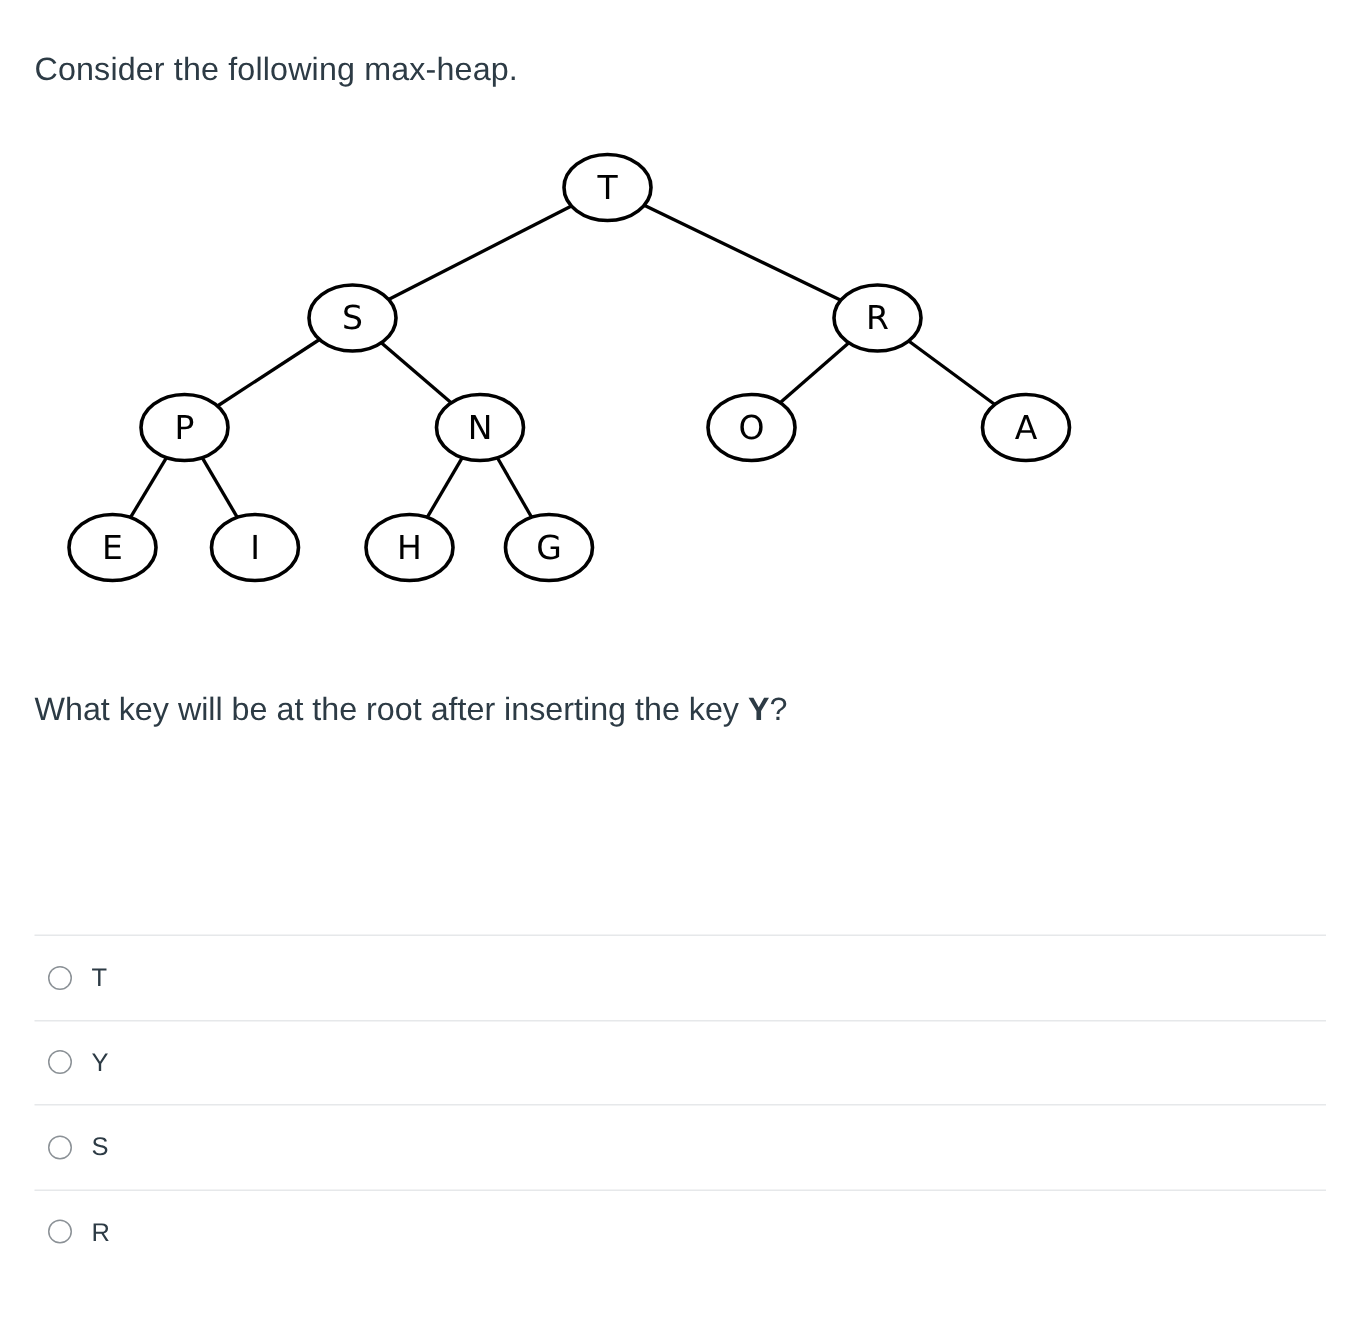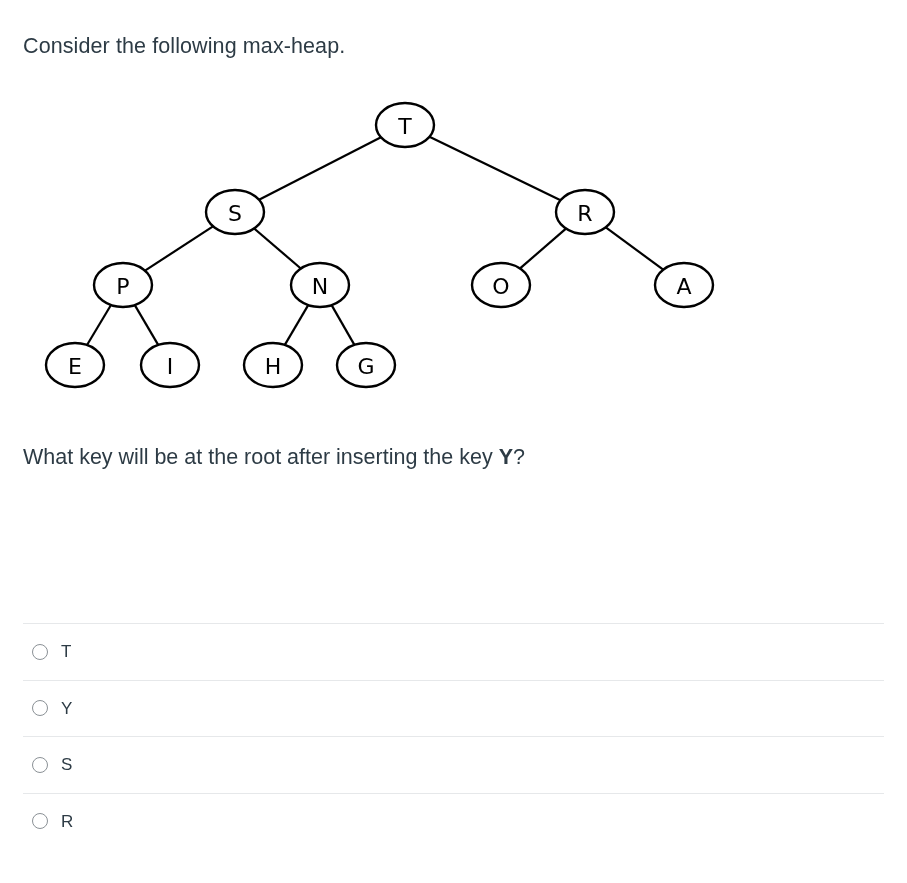--- a/index.html
+++ b/index.html
@@ -54,21 +54,21 @@
     dominant-baseline: central;
   }
   .edge-line {
     stroke: #000000;
     stroke-width: 2.2;
     fill: none;
   }
   .question-text {
     position: absolute;
     left: 23px;
-    top: 444px;
+    top: 460px;
     font-size: 21.5px;
     line-height: 1.3;
     color: #2d3b45;
     white-space: nowrap;
   }
   .question-text .bold-key {
     font-weight: 700;
   }
   .options {
     position: absolute;

